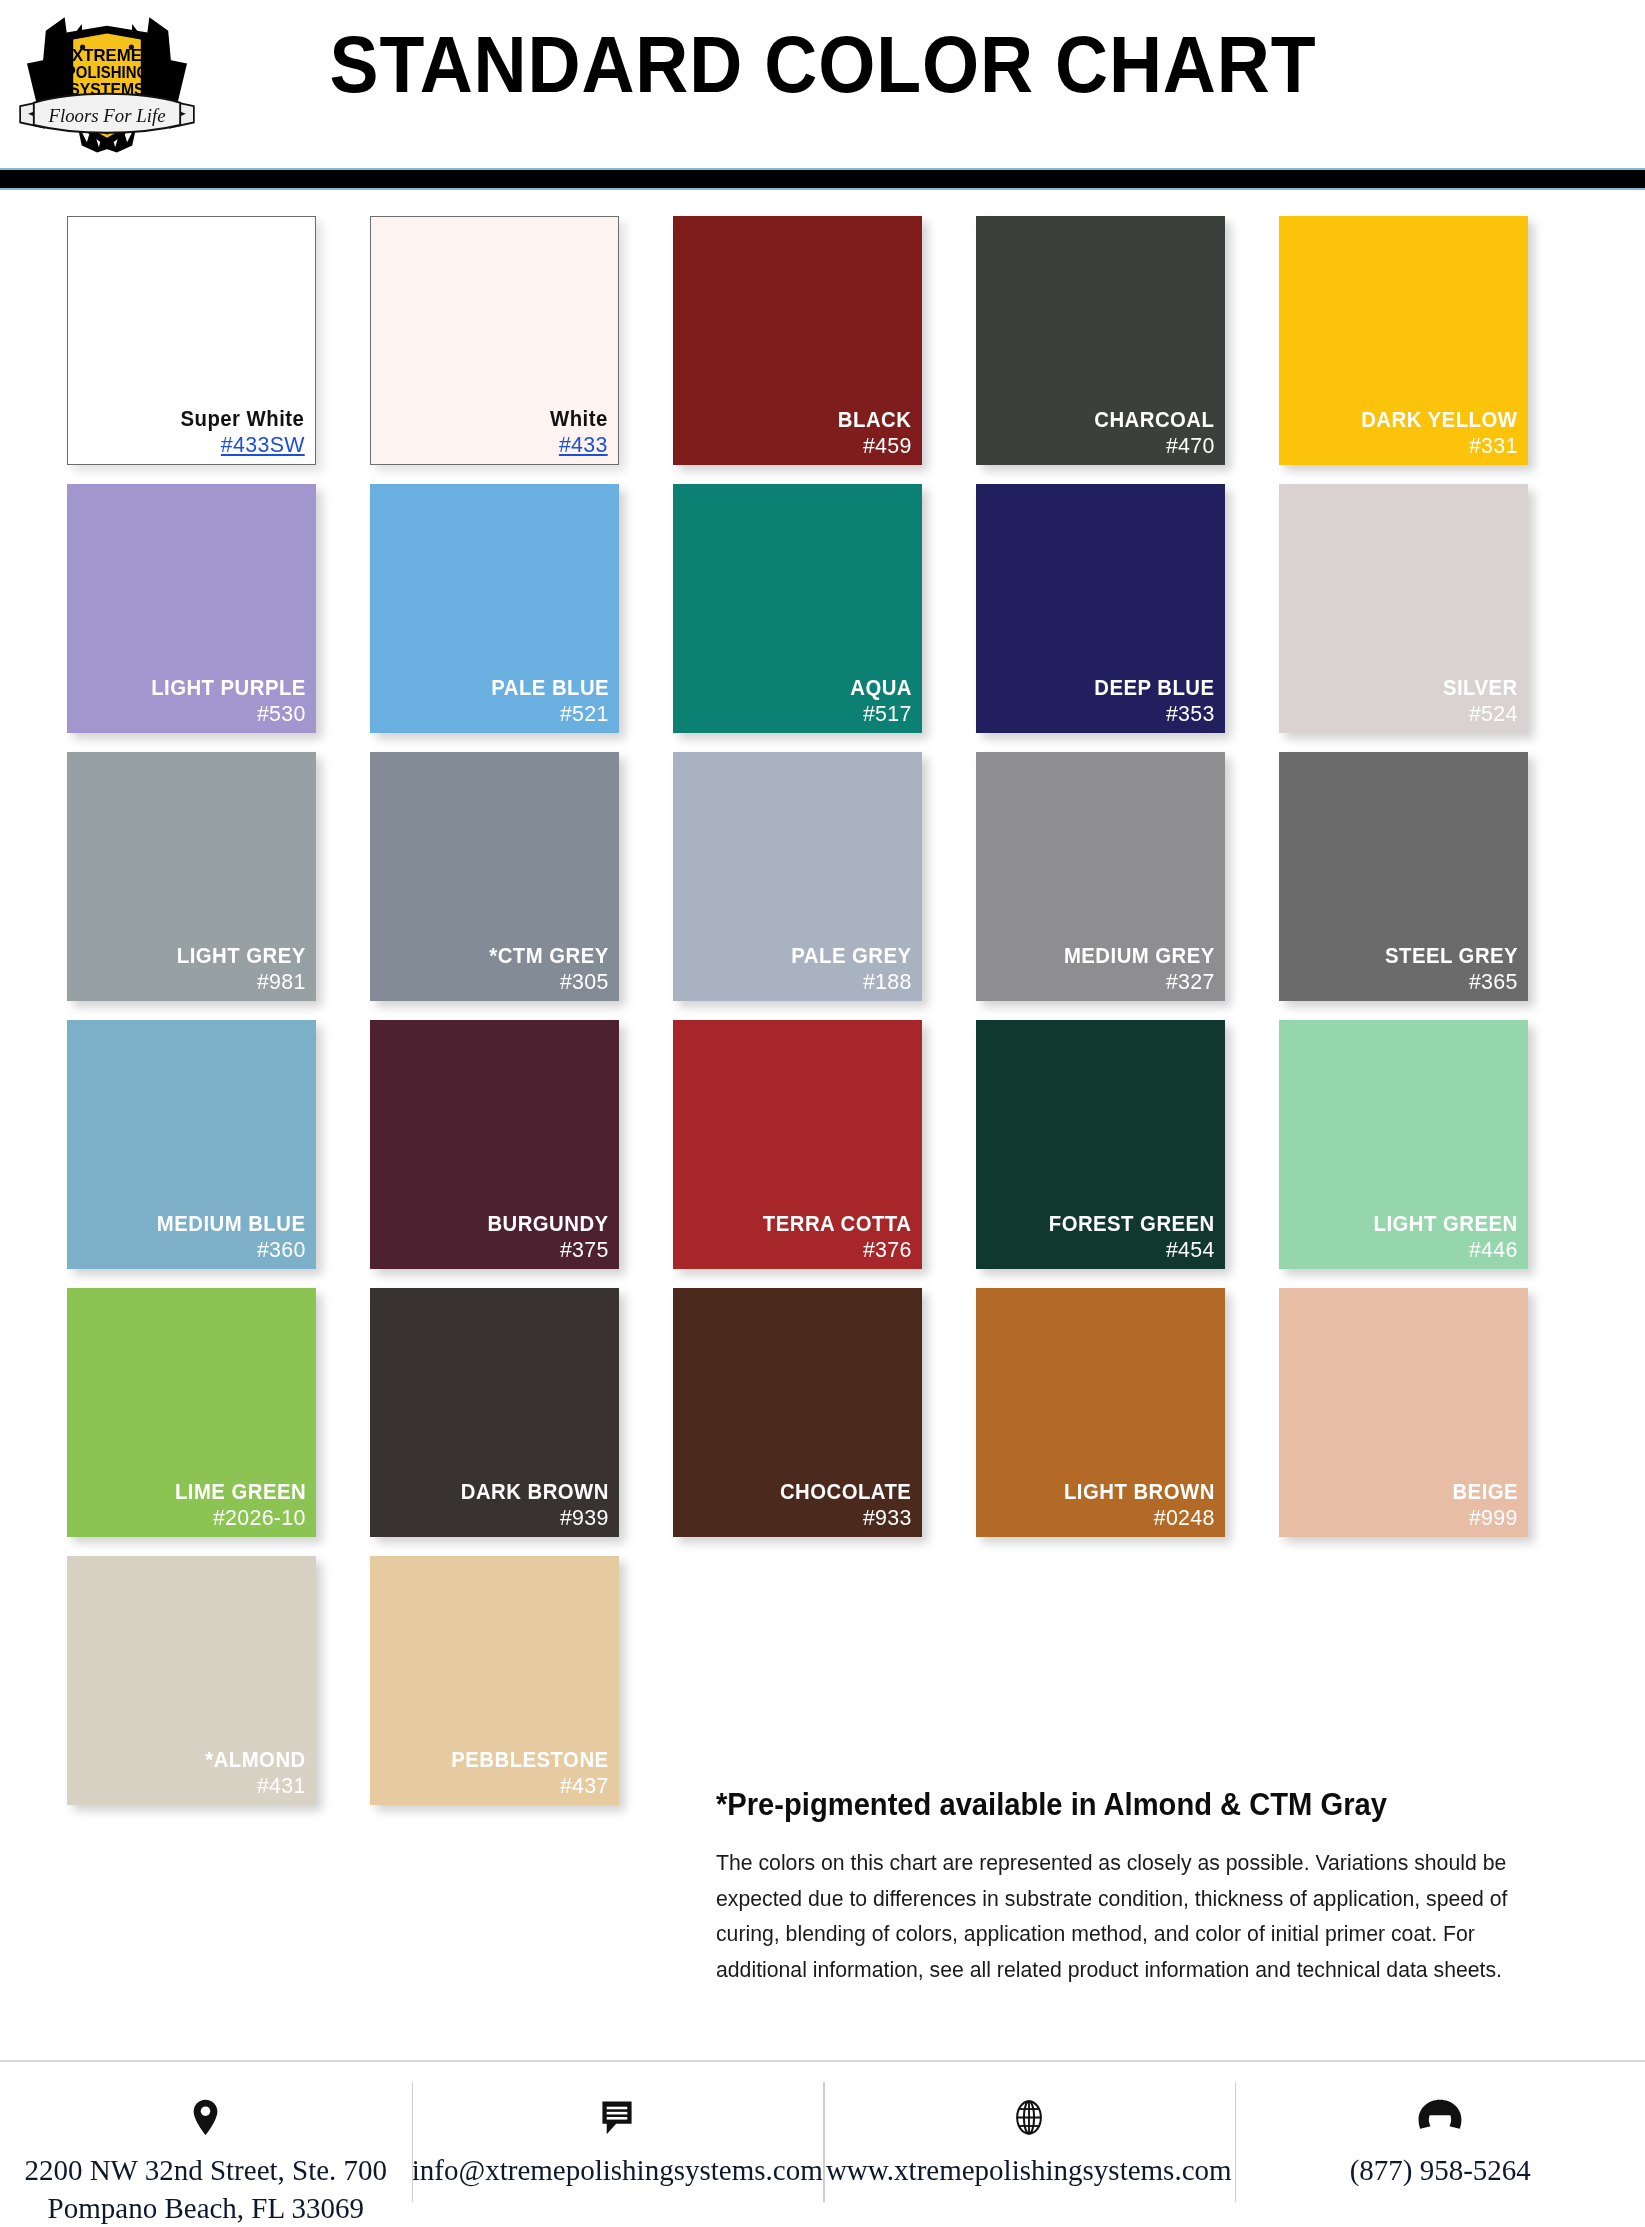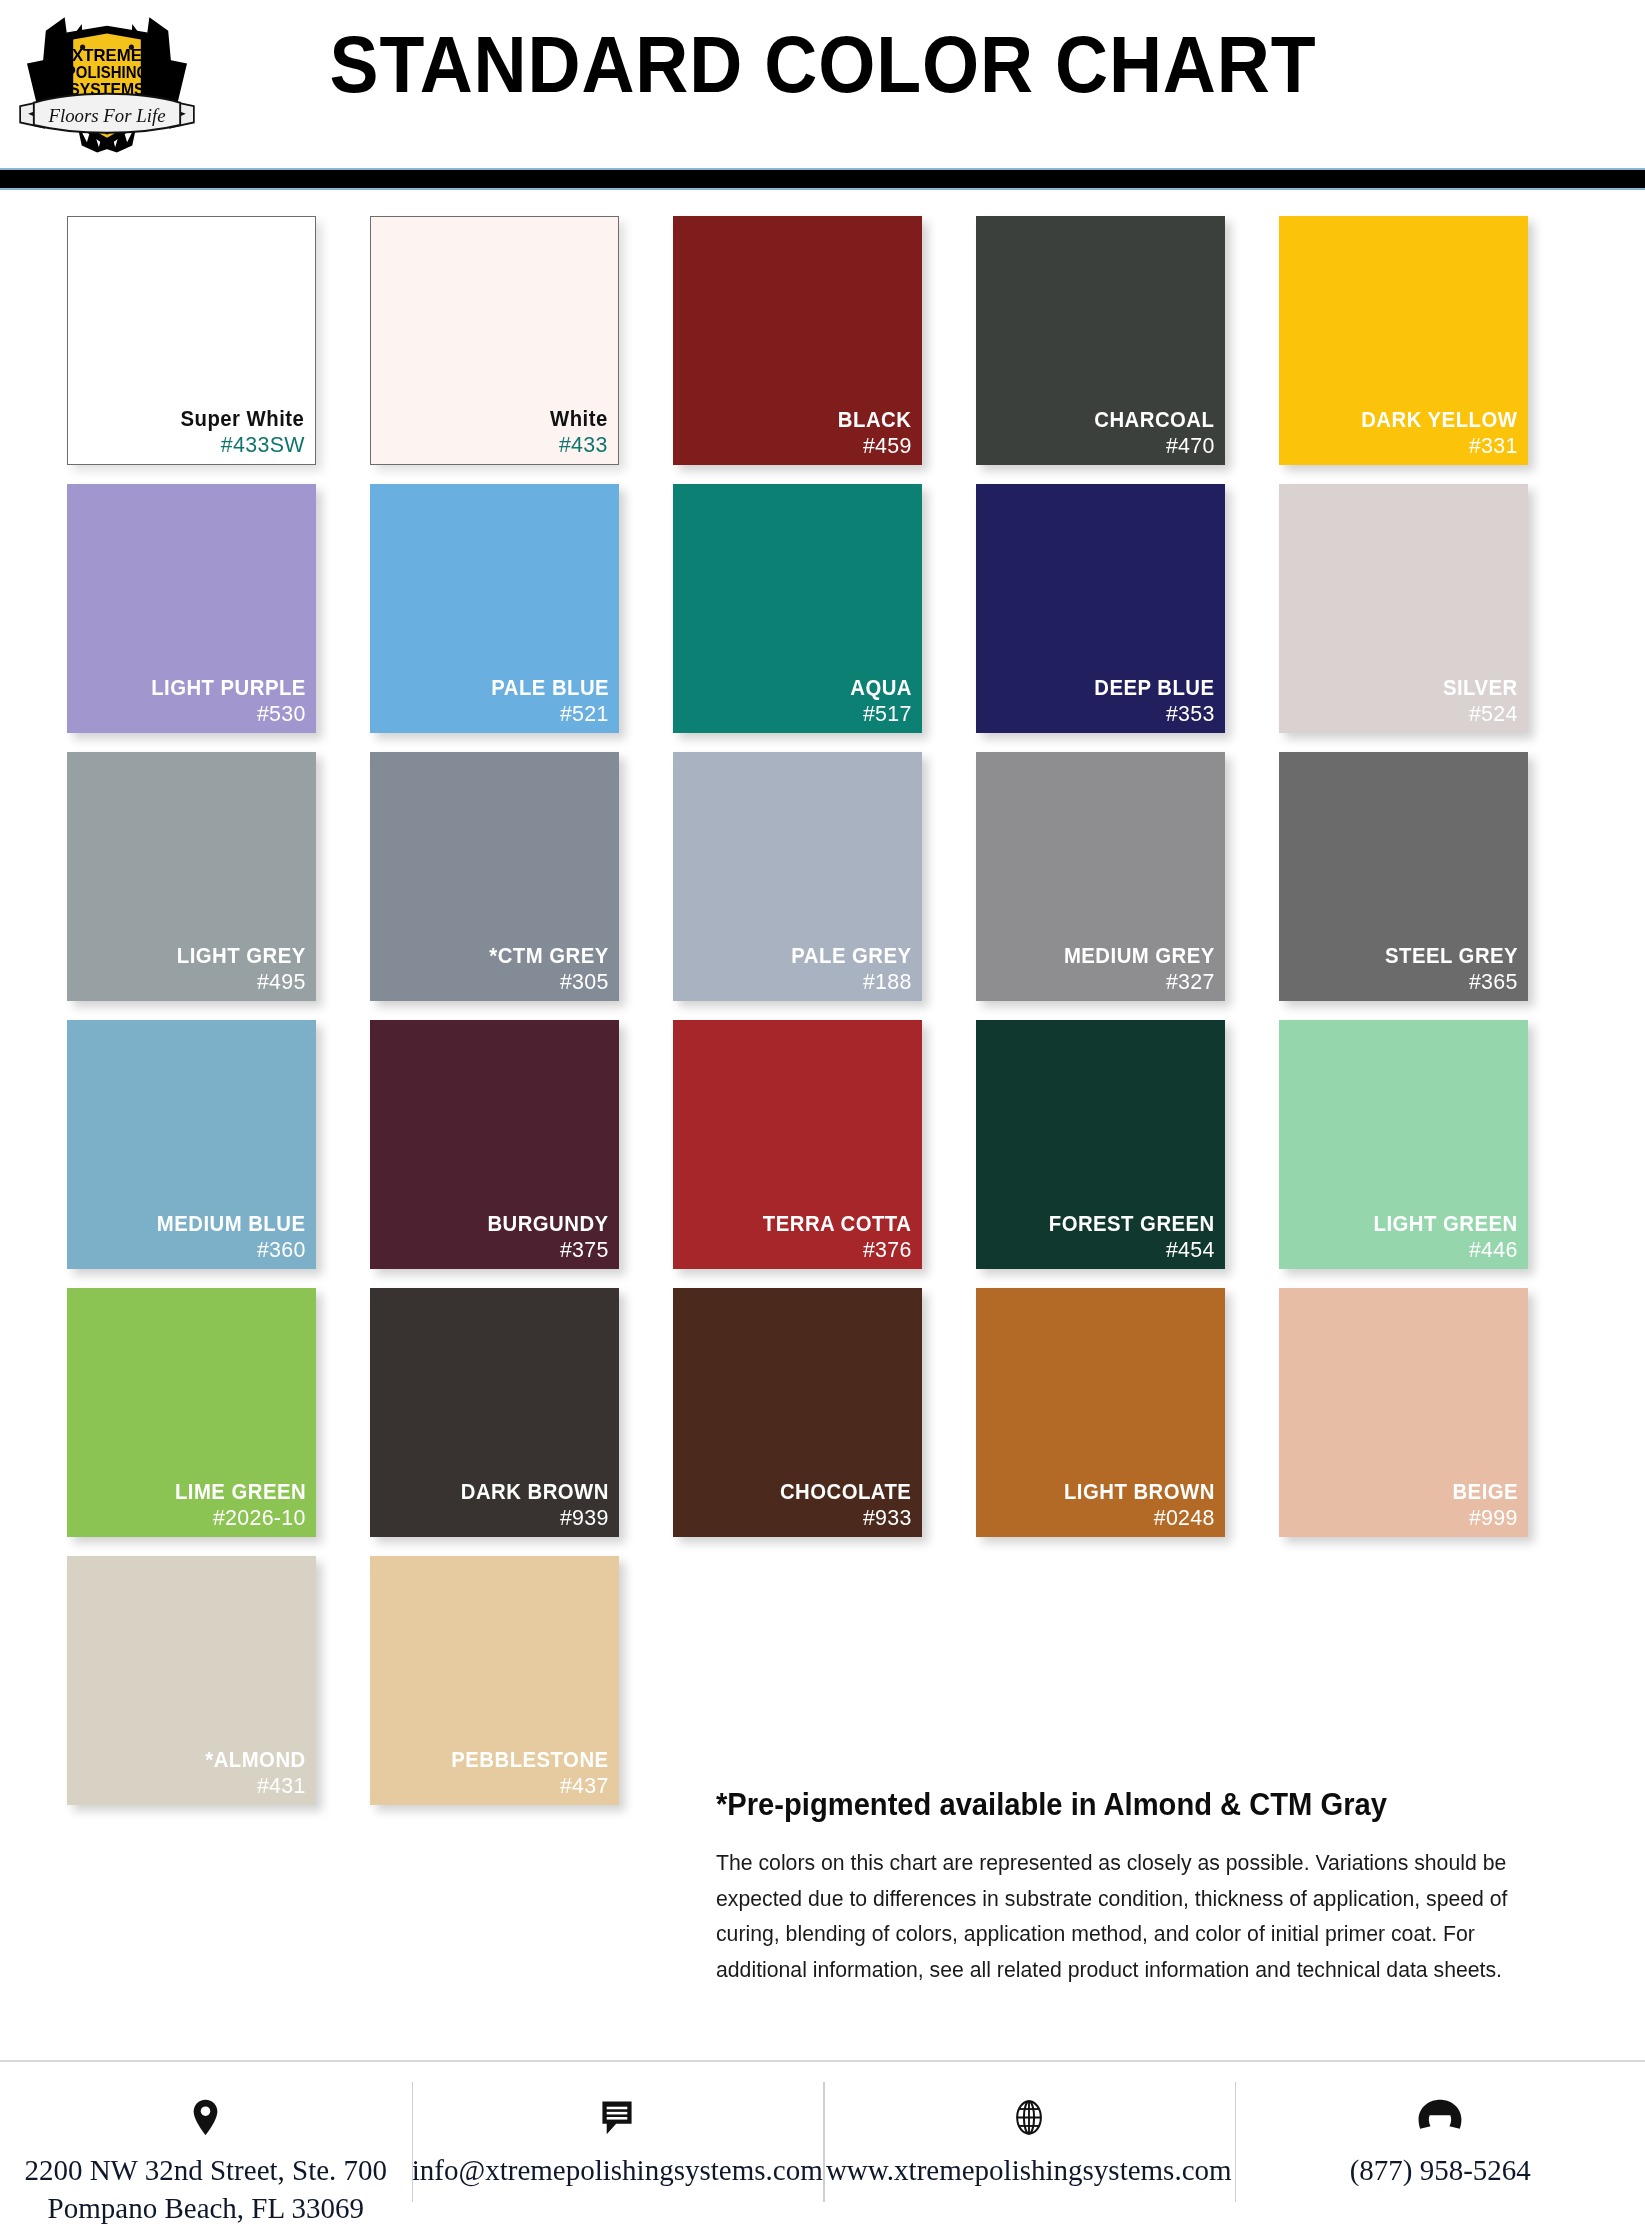--- a/index.html
+++ b/index.html
@@ -85,21 +85,21 @@
   .swatch .code{
     display:block;
     font-weight:normal;
     font-size:21.4px;
     letter-spacing:0.3px;
     margin-top:3.4px;
     white-space:nowrap;
   }
   .swatch.light .name,.swatch.light .code{color:#ffffff;}
   .swatch.dark .name,.swatch.dark .code{color:#111111;}
-  .swatch.dark .code{color:#0f766e;}
+  .swatch.dark .code{color:#1d4ed8;text-decoration:underline;}
 
   
   .notes{
     position:absolute;
     left:716px;top:1787px;width:866px;
   }
   .notes h2{
     margin:0 0 22px 0;
     font-size:31px;
     font-weight:bold;
@@ -276,21 +276,21 @@
           </span>
         </div>
       </div>
     </div>
 
     <div class="row">
       <div class="cell">
         <div class="swatch light" style="background:#97a0a2">
           <span class="lbl">
             <span class="name">LIGHT GREY</span>
-            <span class="code">#495</span>
+            <span class="code">#981</span>
           </span>
         </div>
       </div>
       <div class="cell">
         <div class="swatch light" style="background:#838b96">
           <span class="lbl">
             <span class="name">*CTM GREY</span>
             <span class="code">#305</span>
           </span>
         </div>

